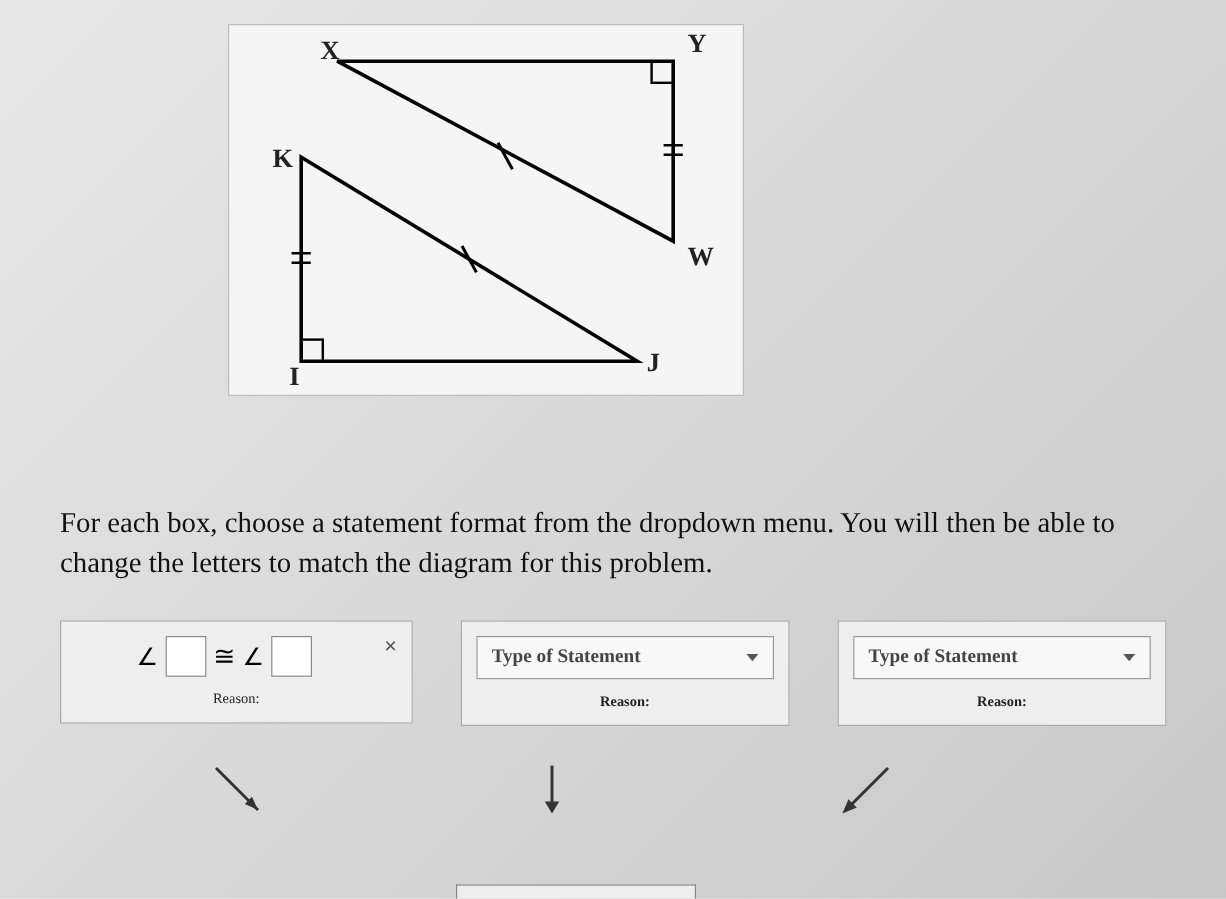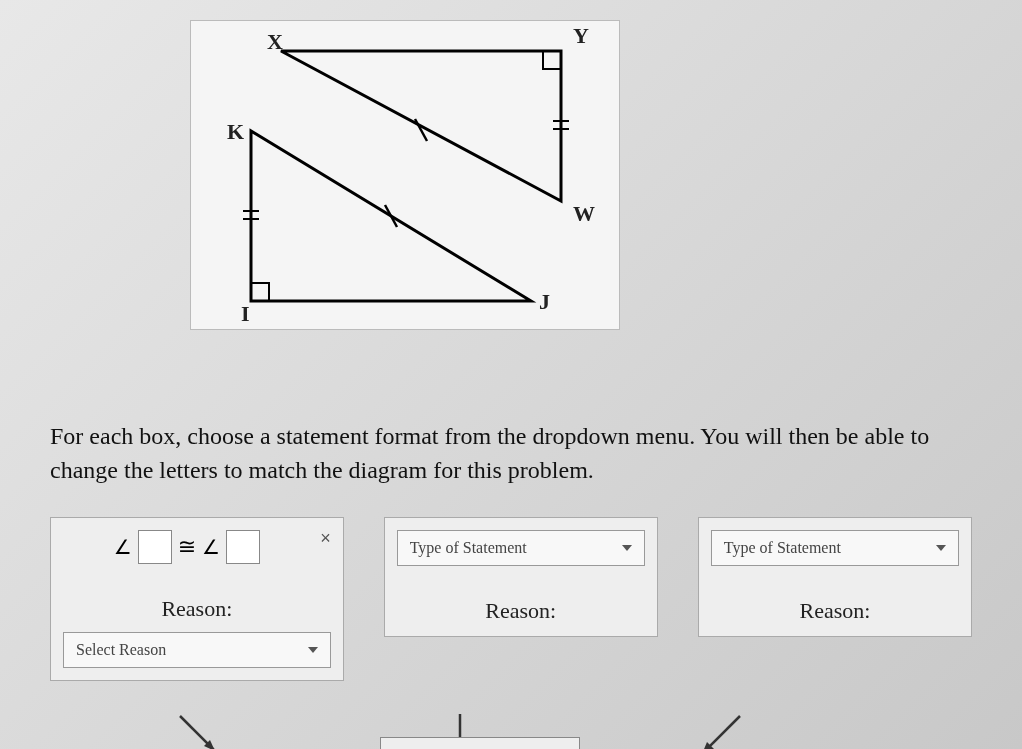--- a/index.html
+++ b/index.html
@@ -42,21 +42,21 @@
       align-items: flex-start;
     }
     .proof-card {
       border: 1px solid #aaa;
       background: #eee;
       padding: 12px;
       position: relative;
       min-height: 80px;
     }
     .card1 { width: 300px; }
-    .card2, .card3 { width: 280px; }
+    .card2, .card3 { width: 280px; font-weight: bold; }
     .close-x {
       position: absolute;
       top: 10px;
       right: 12px;
       font-size: 18px;
       color: #555;
       cursor: pointer;
       font-family: Arial, sans-serif;
     }
     .stmt-line {
@@ -72,22 +72,22 @@
     .letter-box {
       width: 34px;
       height: 34px;
       border: 1px solid #888;
       background: #fff;
       display: inline-block;
     }
     .congruent { font-size: 22px; }
     .reason-label {
       text-align: center;
-      font-size: 22px;
-      margin-top: 32px;
+      font-size: 12px;
+      margin-top: 11px;
       color: #222;
     }
     .dropdown {
       border: 1px solid #999;
       background: #f8f8f8;
       padding: 8px 12px;
       font-size: 16px;
       color: #444;
       display: flex;
       justify-content: space-between;
@@ -161,24 +161,20 @@
   <div class="proof-card card1">
     <span class="close-x">×</span>
     <div class="stmt-line">
       <span class="angle-sym">∠</span>
       <span class="letter-box"></span>
       <span class="congruent">≅</span>
       <span class="angle-sym">∠</span>
       <span class="letter-box"></span>
     </div>
     <div class="reason-label">Reason:</div>
-    <div class="dropdown">
-      <span>Select Reason</span>
-      <span class="caret"></span>
-    </div>
   </div>
 
   <div class="proof-card card2">
     <div class="dropdown">
       <span>Type of Statement</span>
       <span class="caret"></span>
     </div>
     <div class="reason-label">Reason:</div>
   </div>
 

